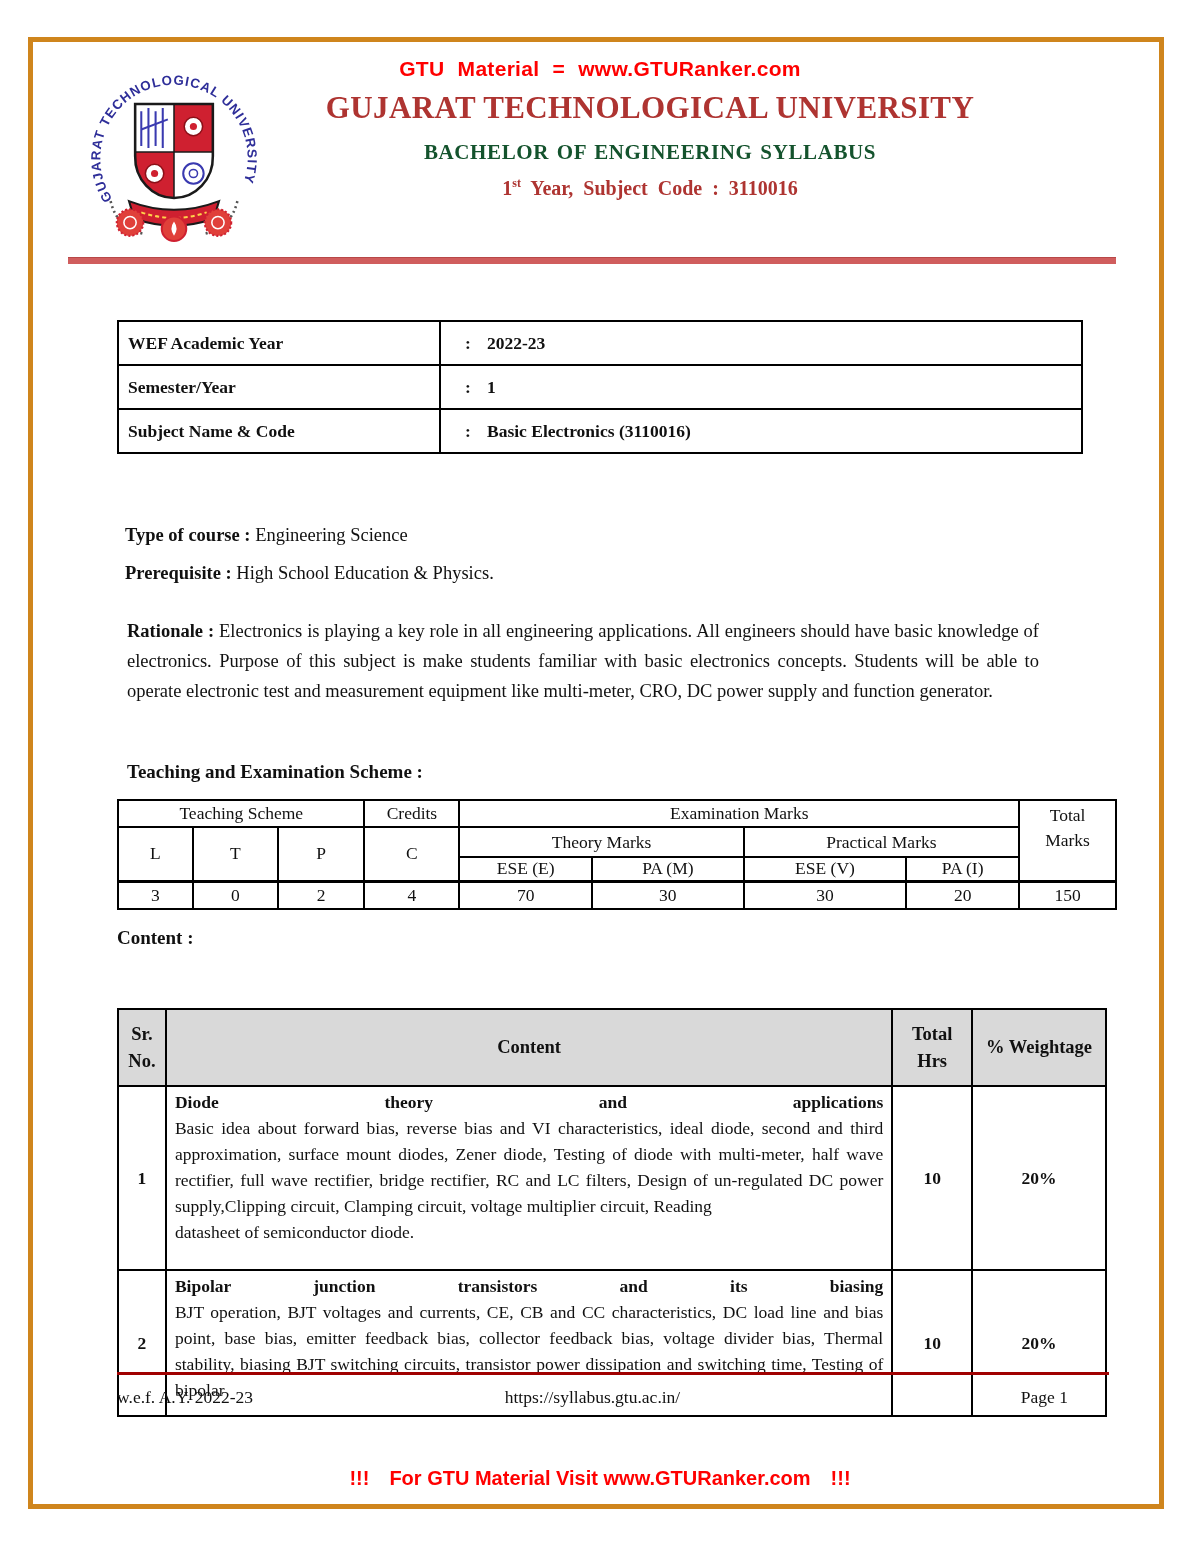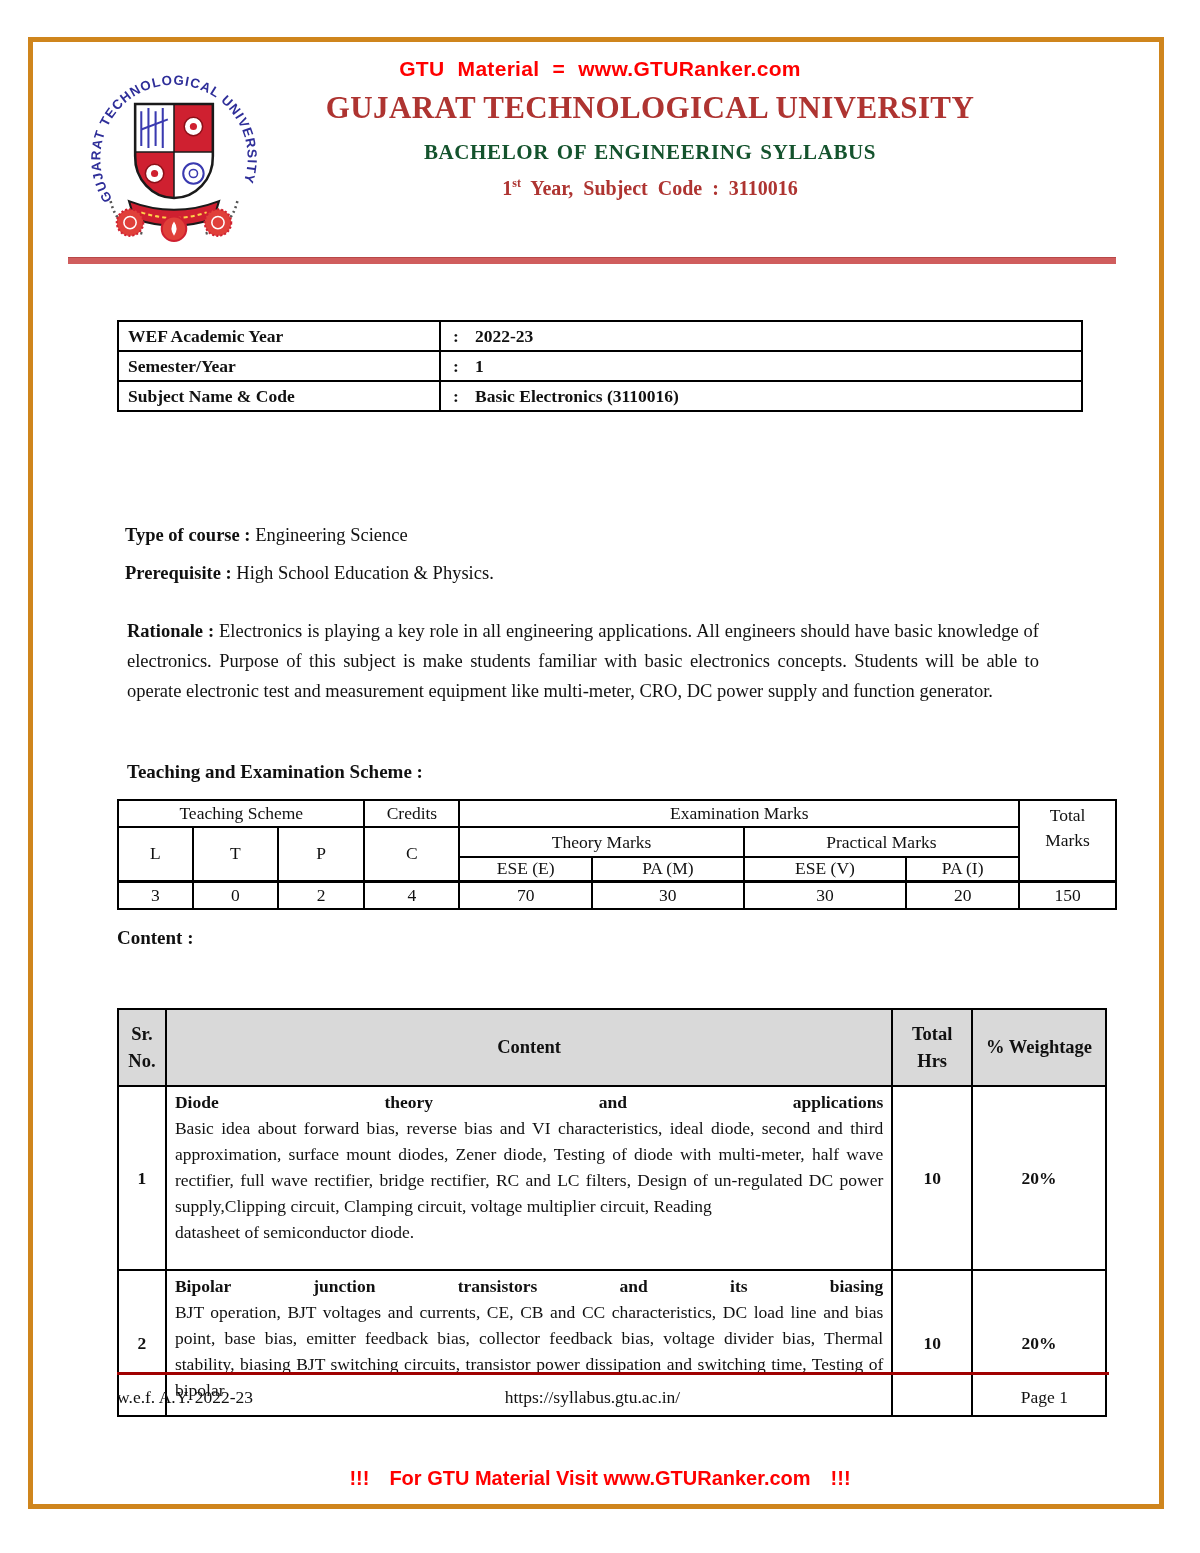--- a/index.html
+++ b/index.html
@@ -33,23 +33,23 @@
     font-size:20px; font-weight:bold; color:#ae3431; word-spacing:5px;
   }
   .year-line sup { font-size:12px; }
   .divider { position:absolute; left:68px; top:257px; width:1048px; height:7px;
     background:#d05d5d; border-top:1px solid #b84848; }
   
   .info-table {
     position:absolute; left:117px; top:320px; width:966px;
     border-collapse:collapse; font-size:17.5px; font-weight:bold;
   }
-  .info-table td { border:2px solid #000; height:30px; vertical-align:middle; }
+  .info-table td { border:2px solid #000; height:44px; vertical-align:middle; }
   .info-table td.lbl { width:322px; padding-left:9px; }
-  .info-table td.val { padding-left:12px; }
+  .info-table td.val { padding-left:24px; }
   .info-table .colon { display:inline-block; width:22px; }
   
   .detail-line { position:absolute; left:125px; font-size:18.5px; }
   .detail-line .lbl { font-weight:bold; }
   .rationale {
     position:absolute; left:127px; top:616px; width:912px;
     font-size:18.5px; line-height:30px; text-align:justify;
   }
   .rationale .lbl { font-weight:bold; }
   .section-heading { position:absolute; font-size:19px; font-weight:bold; }

